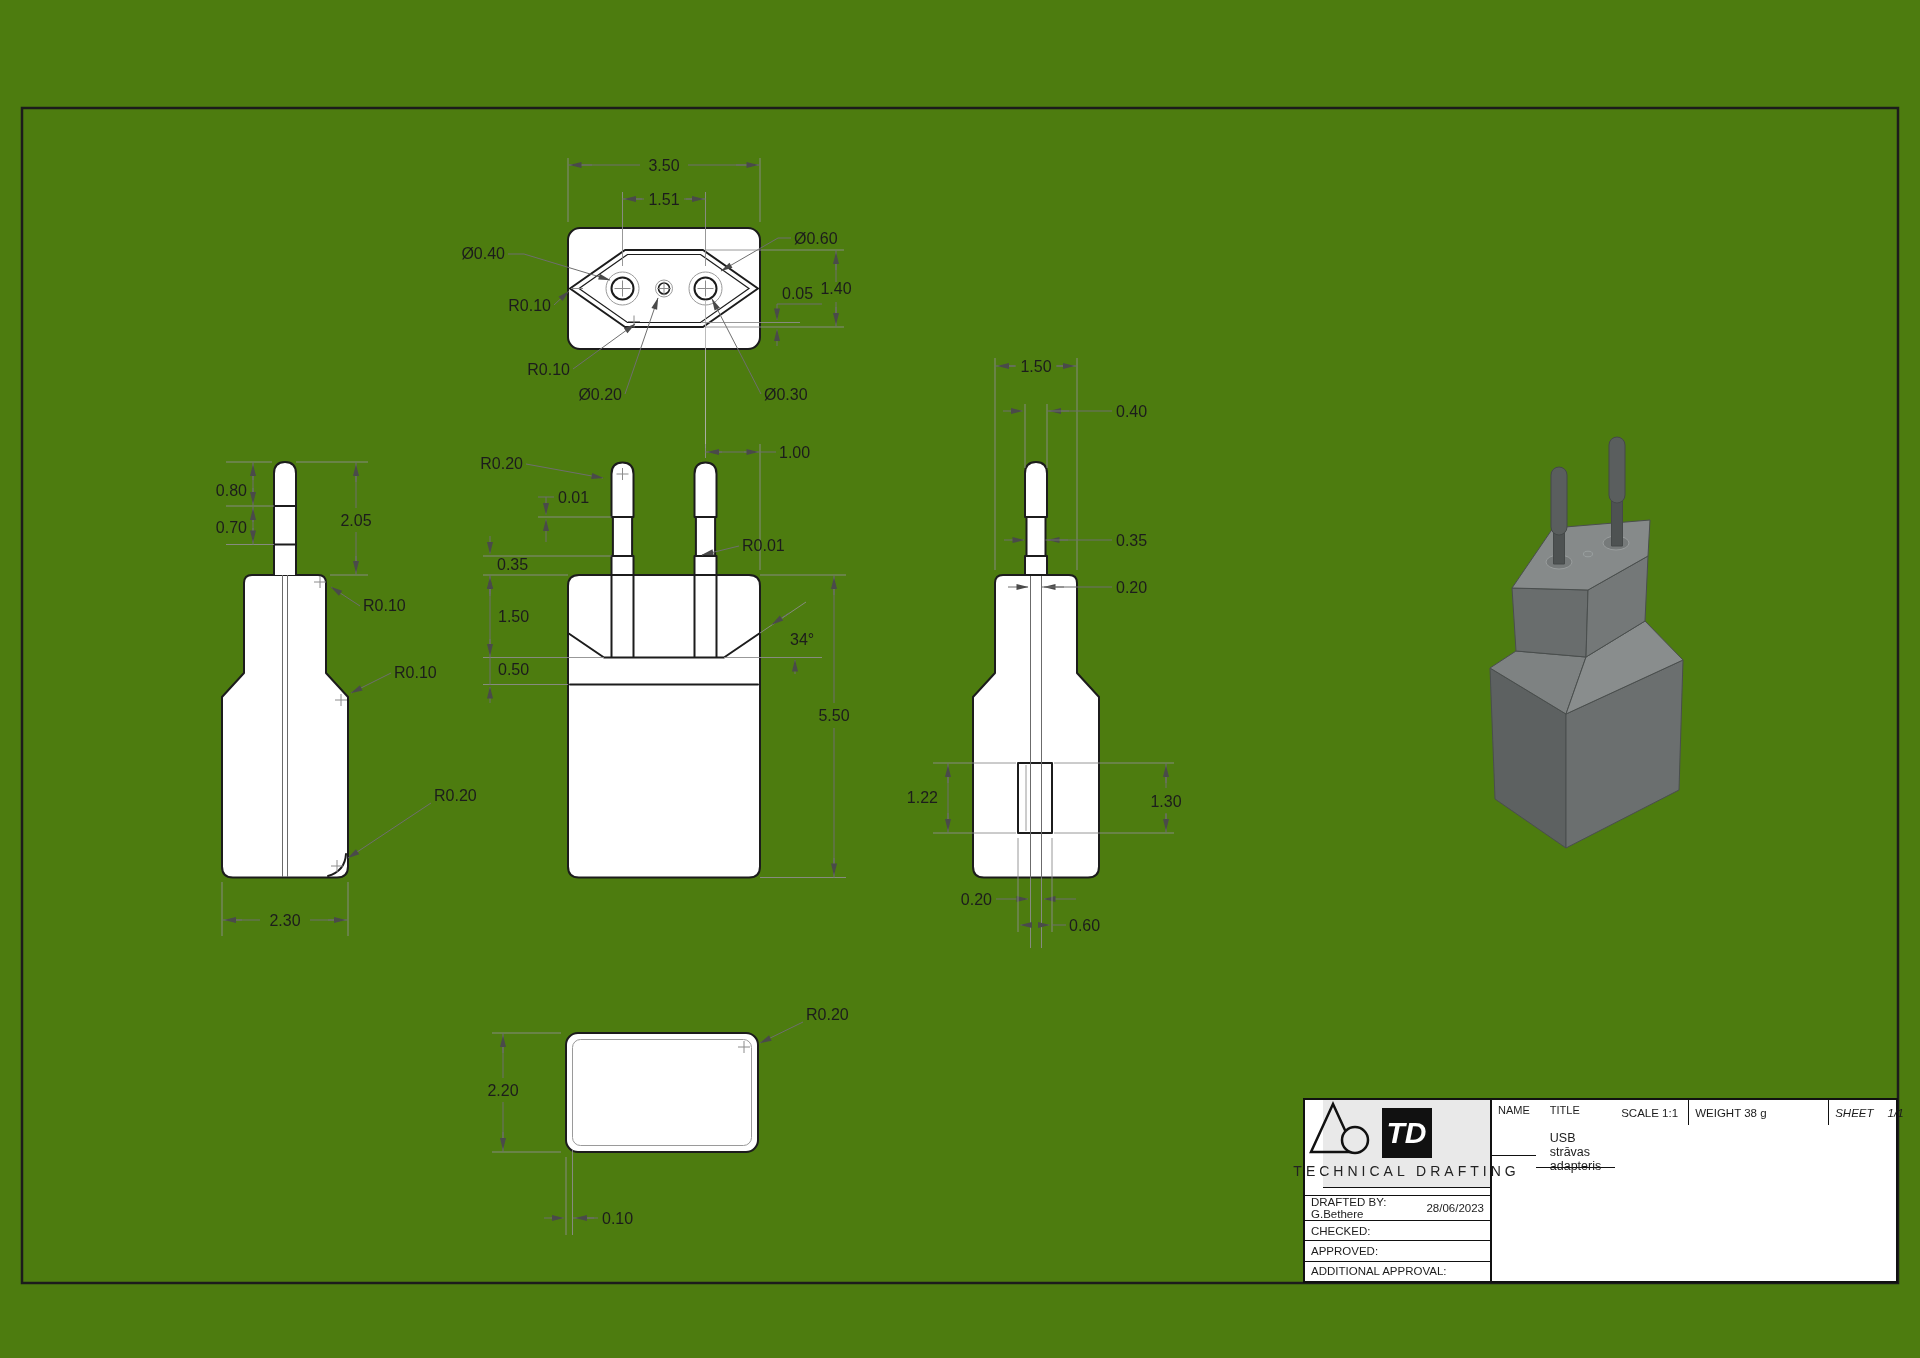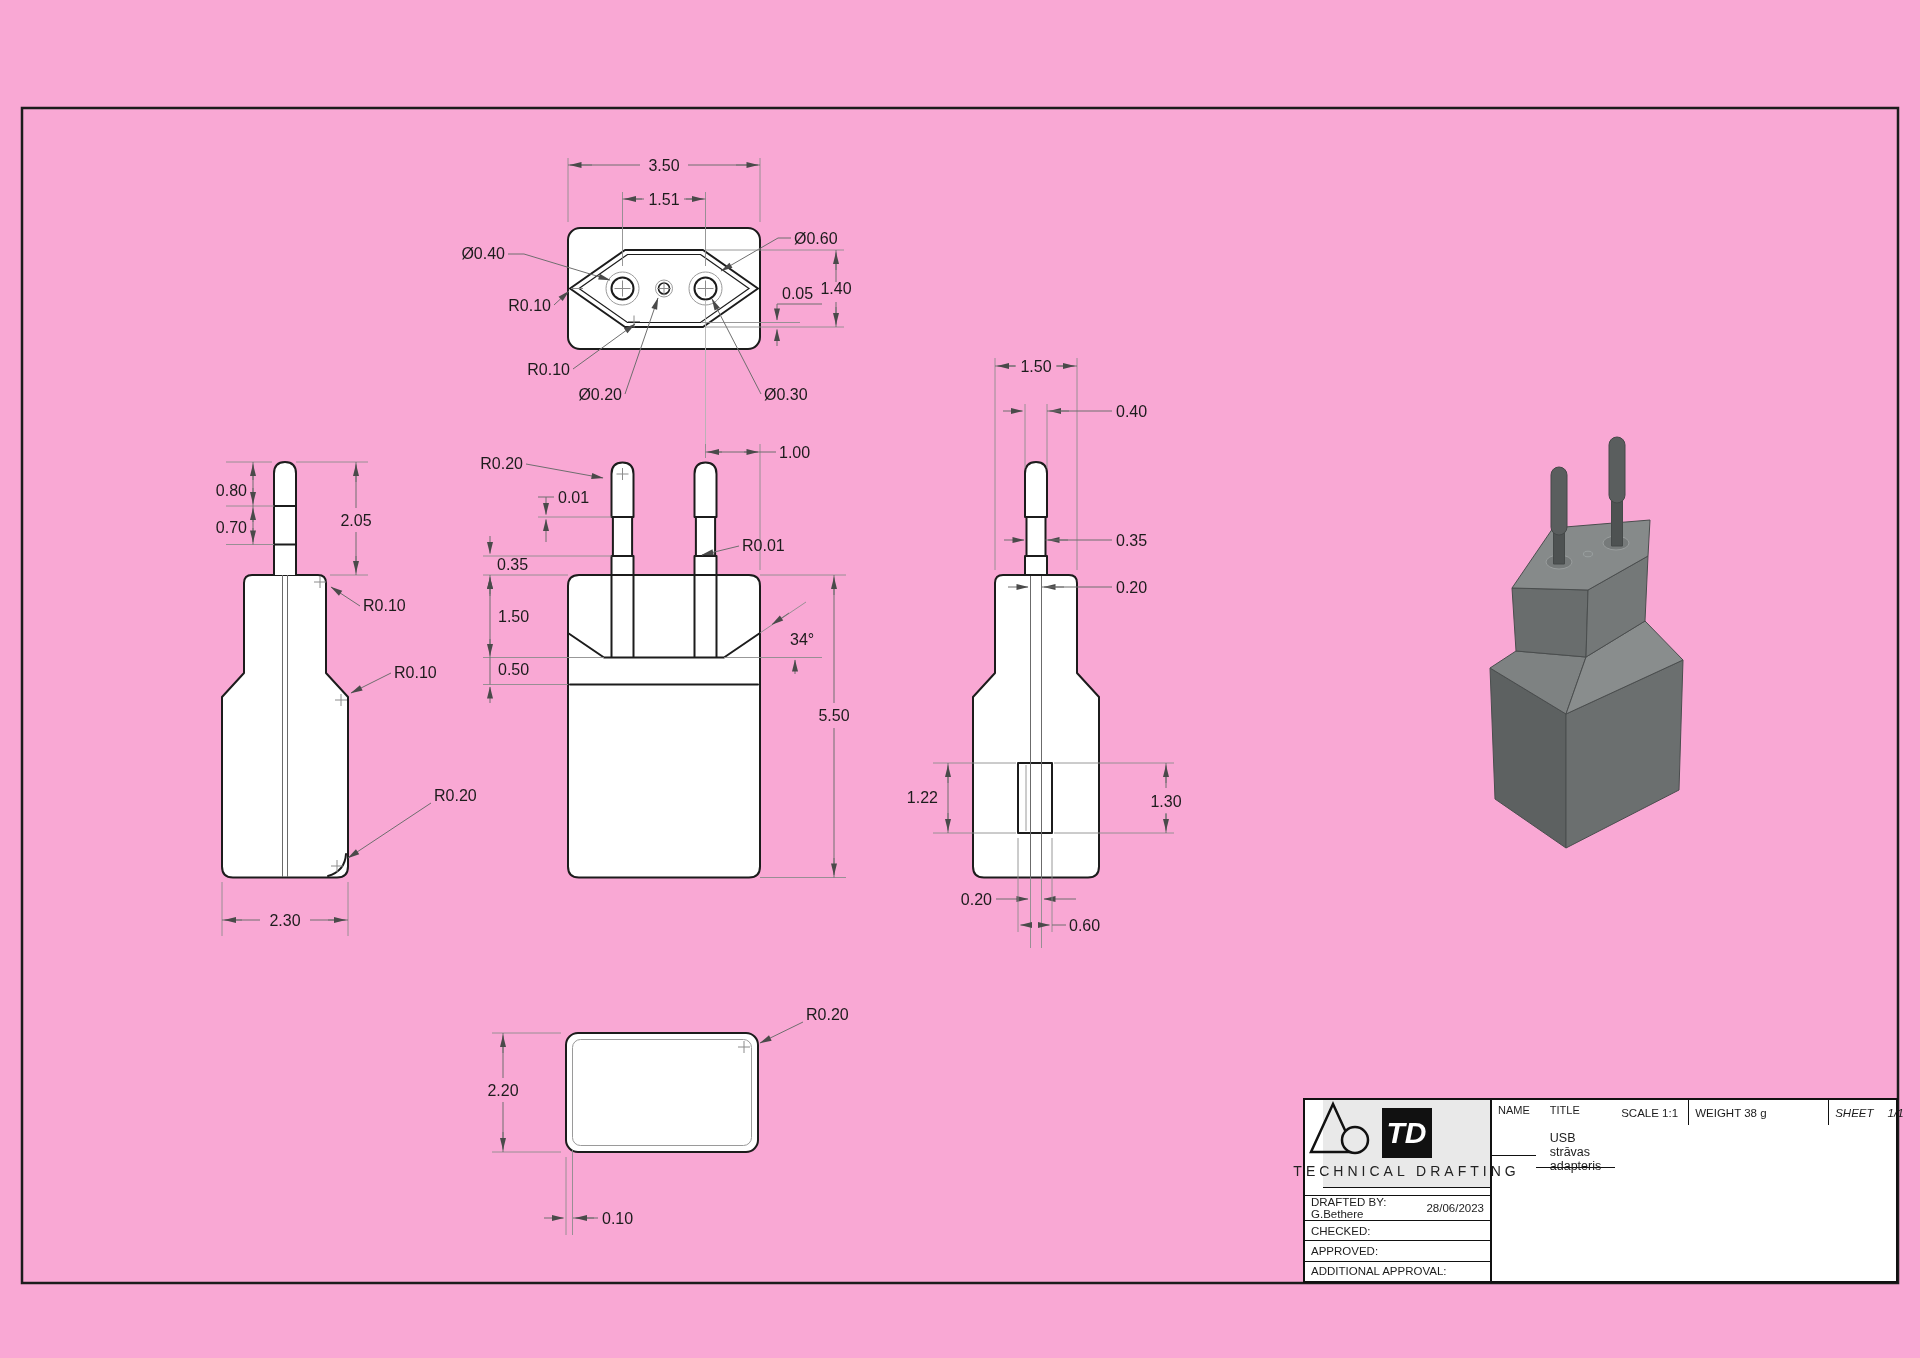--- a/index.html
+++ b/index.html
@@ -1,16 +1,16 @@
 <!DOCTYPE html>
 <html><head>
 <meta charset="utf-8">
 <style>
   html,body{margin:0;padding:0;background:#fff;}
-  .sheet{position:relative;width:1920px;height:1358px;background:#f9a8d4;overflow:hidden;
+  .sheet{position:relative;width:1920px;height:1358px;background:#4d7c0f;overflow:hidden;
          font-family:"Liberation Sans",sans-serif;color:#1c1c1c;}
   svg{position:absolute;left:0;top:0;}
   
   .olw{fill:#ffffff;stroke:#1c1c1c;stroke-width:2;stroke-linejoin:round;}
   .ol{fill:none;stroke:#1c1c1c;stroke-width:2;stroke-linejoin:round;stroke-linecap:round;}
   .ol1{fill:none;stroke:#1c1c1c;stroke-width:1.2;}
   .thin{fill:none;stroke:#9a9a9a;stroke-width:1;}
   .dim{fill:none;stroke:#6e6e6e;stroke-width:1;}
   .ext{fill:none;stroke:#8c8c8c;stroke-width:0.9;}
   .cl{fill:none;stroke:#b3b3b3;stroke-width:0.9;}

